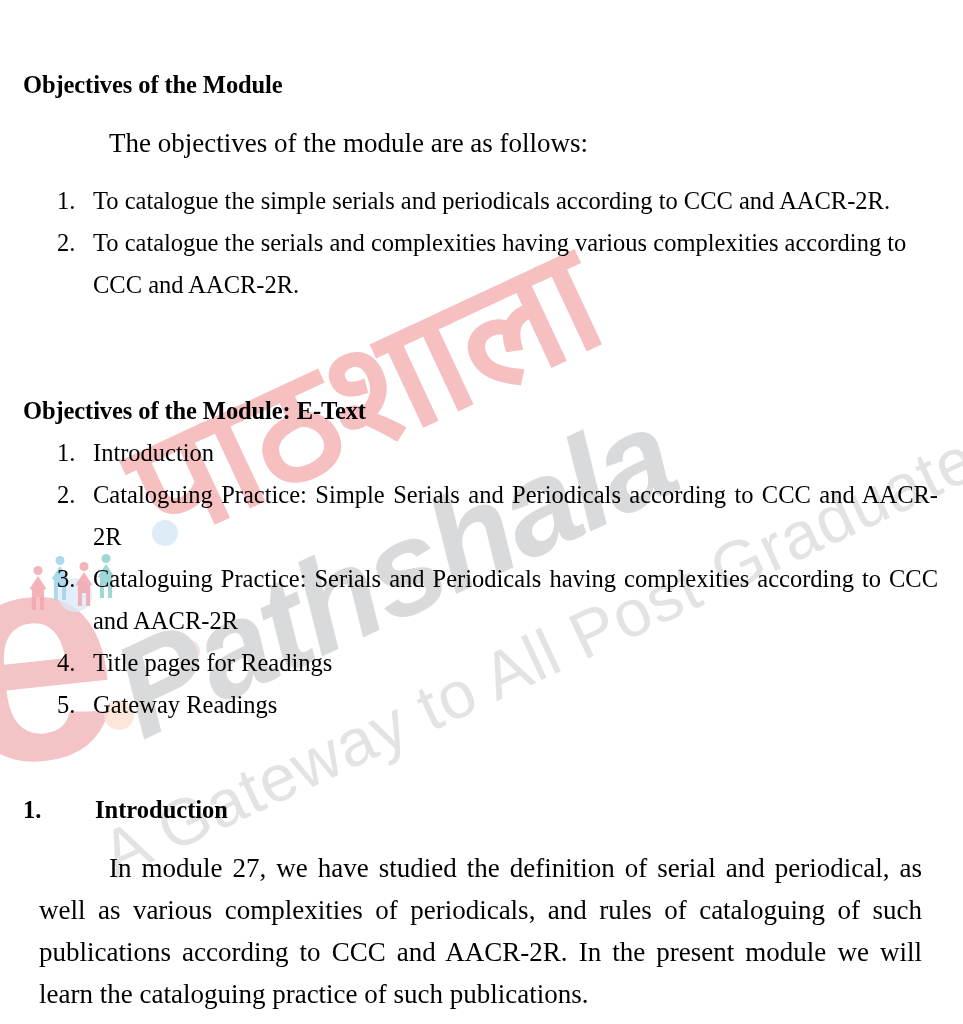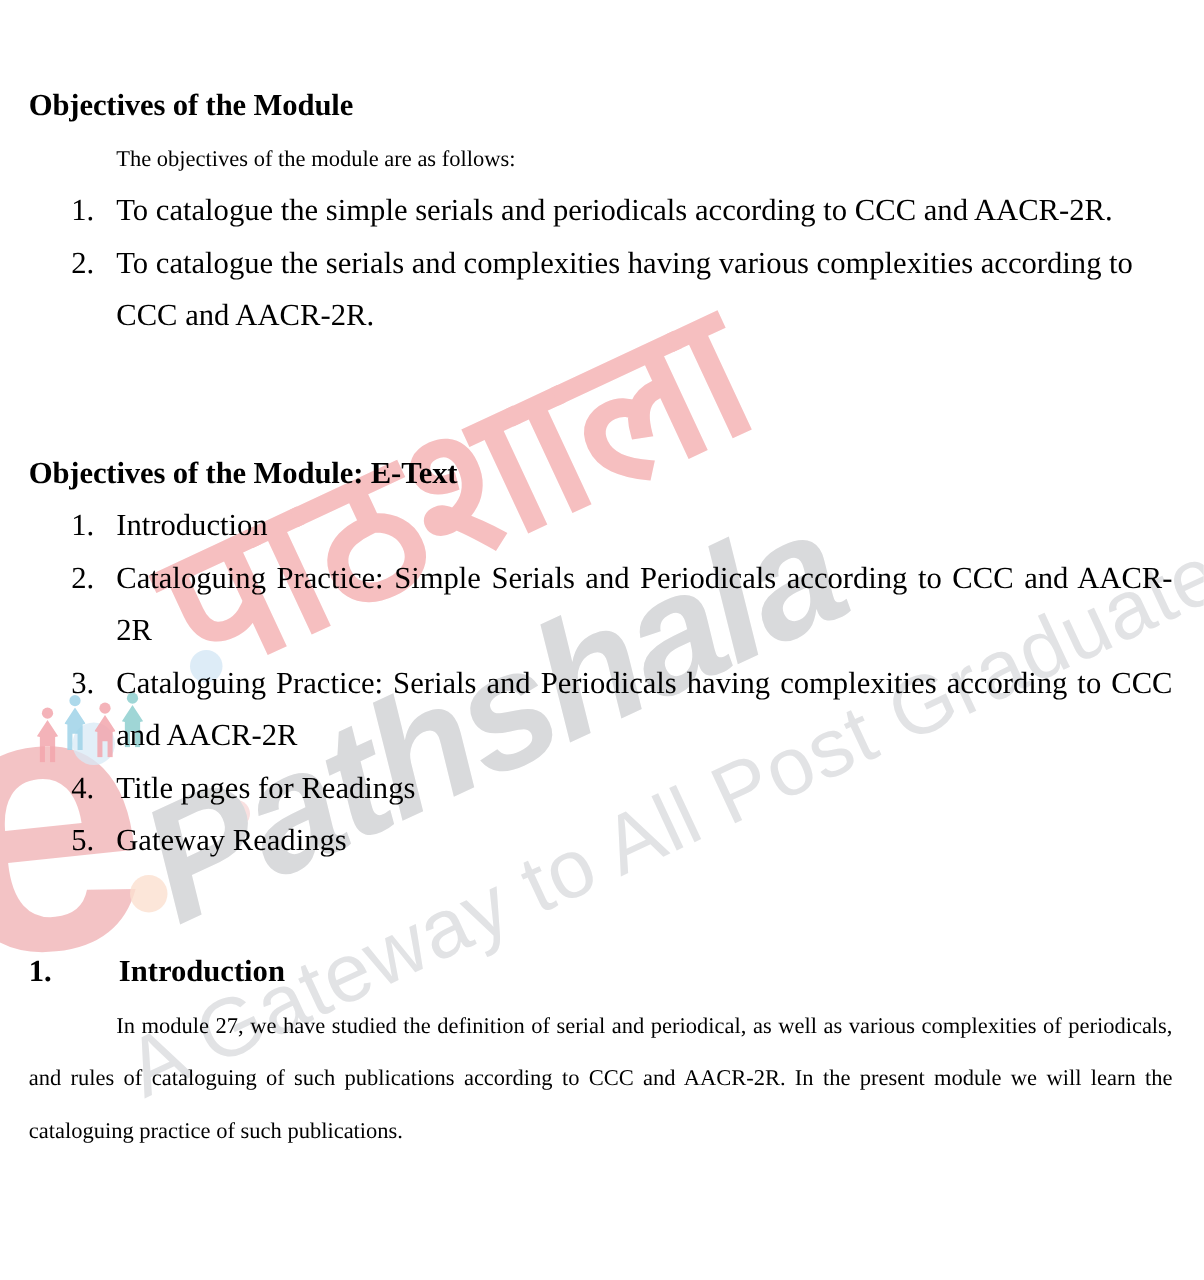--- a/index.html
+++ b/index.html
@@ -123,22 +123,22 @@
 
   h2.section-heading {
     font-size: 24.5px;
     font-weight: bold;
     margin: 0;
     line-height: 42px;
     letter-spacing: -0.1px;
   }
 
   p.para {
-    font-size: 18px;
-    margin: 0;
+    font-size: 27px;
+    margin: 16px;
     line-height: 42px;
     text-align: justify;
     text-justify: inter-word;
   }
   p.para.indent-first { text-indent: 70px; }
   p.intro-body { text-indent: 70px; }
 
   .spacer { height: 42px; }
   .spacer-sm { height: 21px; }
 

